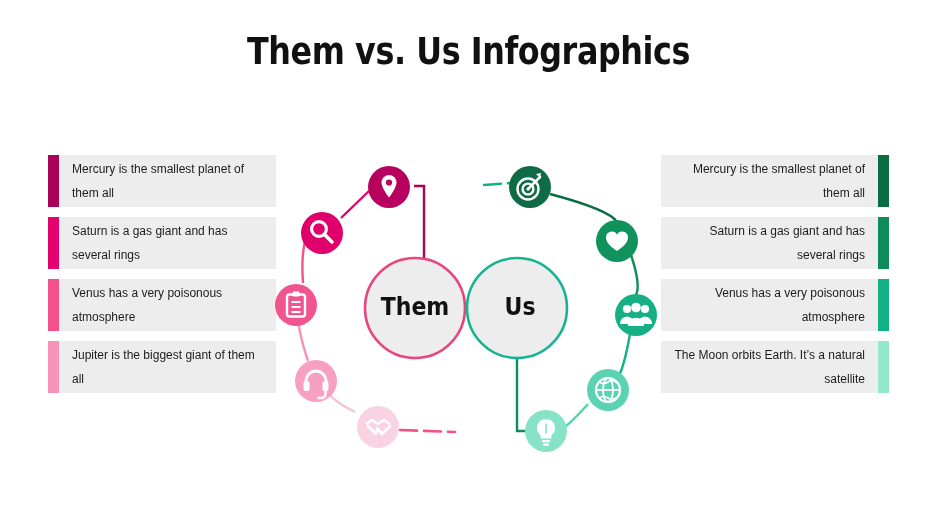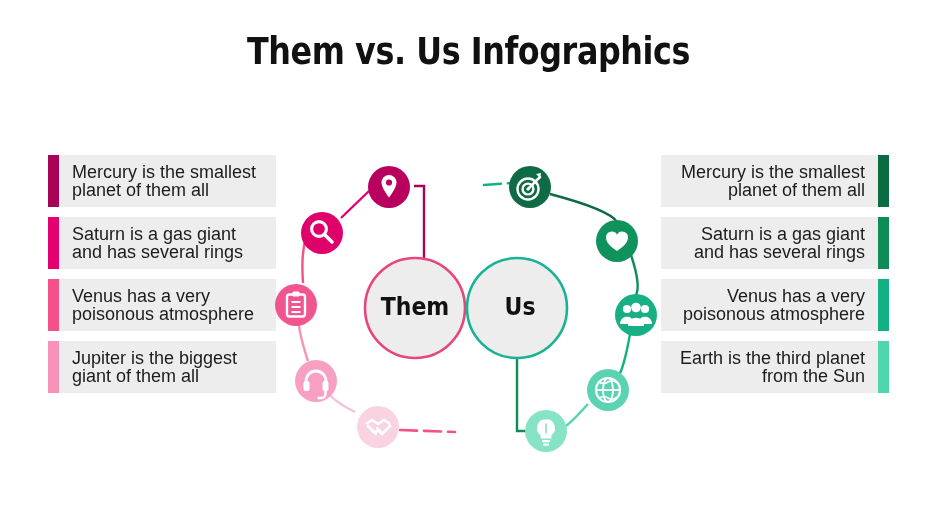--- a/index.html
+++ b/index.html
@@ -64,22 +64,22 @@
   .bar {
     position: absolute;
     top: 0;
     width: 11px;
     height: 52px;
   }
   .panel-left  .bar { left: 0; }
   .panel-right .bar { right: 0; }
 
   .panel-text {
-    font-size: 18px;
-    line-height: 18px;
+    font-size: 12px;
+    line-height: 24px;
     color: #1c1c1c;
   }
   .panel-left  .panel-text { text-align: left; }
   .panel-right .panel-text { text-align: right; }
 
   
   #diagram {
     position: absolute;
     top: 0;
     left: 0;
@@ -138,22 +138,22 @@
     </div>
     <div class="panel panel-right">
       <span class="bar" style="background: rgb(14, 140, 87);"></span>
       <span class="panel-text">Saturn is a gas giant and has several rings</span>
     </div>
     <div class="panel panel-right">
       <span class="bar" style="background: rgb(18, 177, 132);"></span>
       <span class="panel-text">Venus has a very poisonous atmosphere</span>
     </div>
     <div class="panel panel-right">
-      <span class="bar" style="background: rgb(79, 214, 172);"></span>
-      <span class="panel-text">Earth is the third planet from the Sun</span>
+      <span class="bar" style="background: rgb(147, 233, 203);"></span>
+      <span class="panel-text">The Moon orbits Earth. It’s a natural satellite</span>
     </div>
   </div>
 
   <svg id="diagram" viewBox="0 0 937 527">
 
     <g>
 
       <path d="M 414 186 L 424 186 L 424 258" fill="none" stroke-width="2.4" stroke="#A80356"></path>
 
       <path d="M 341 218 L 369 191" fill="none" stroke-width="2.4" stroke="#E4006E"></path>

